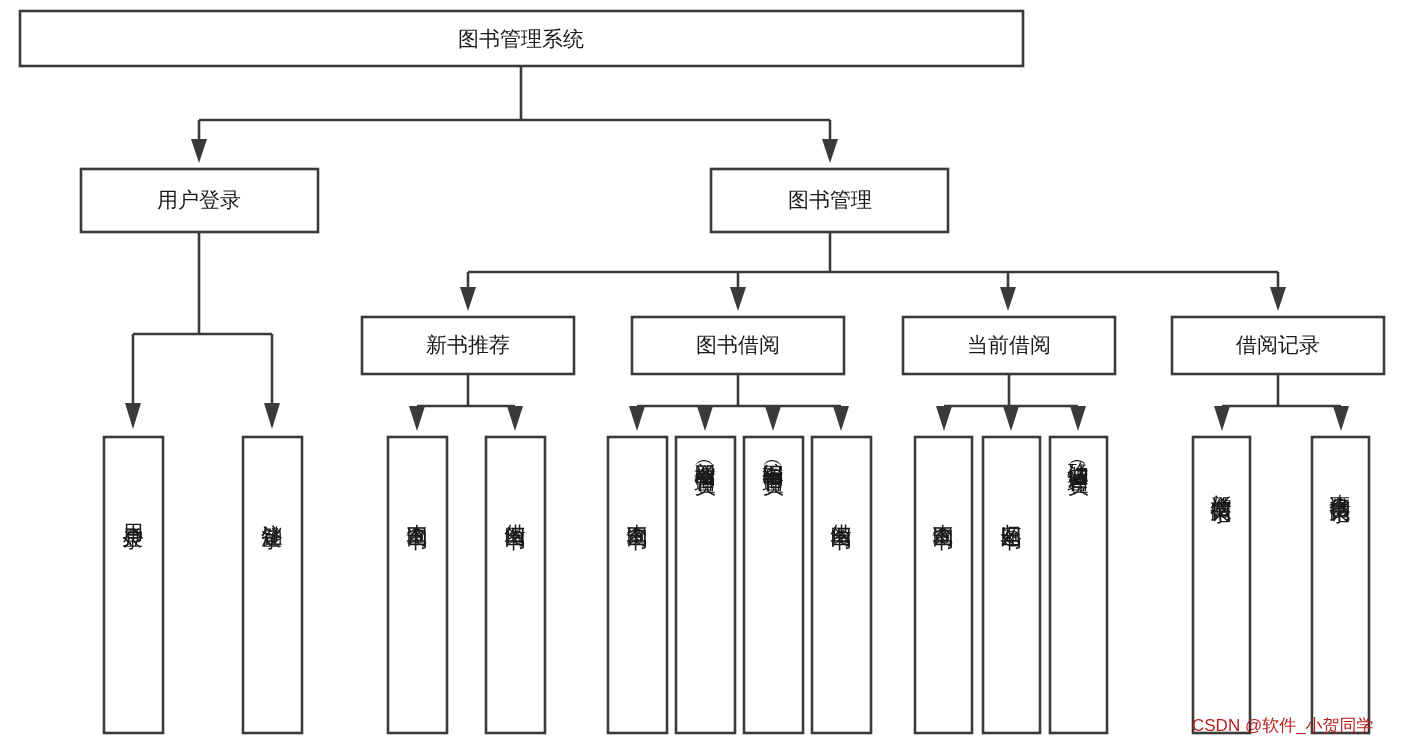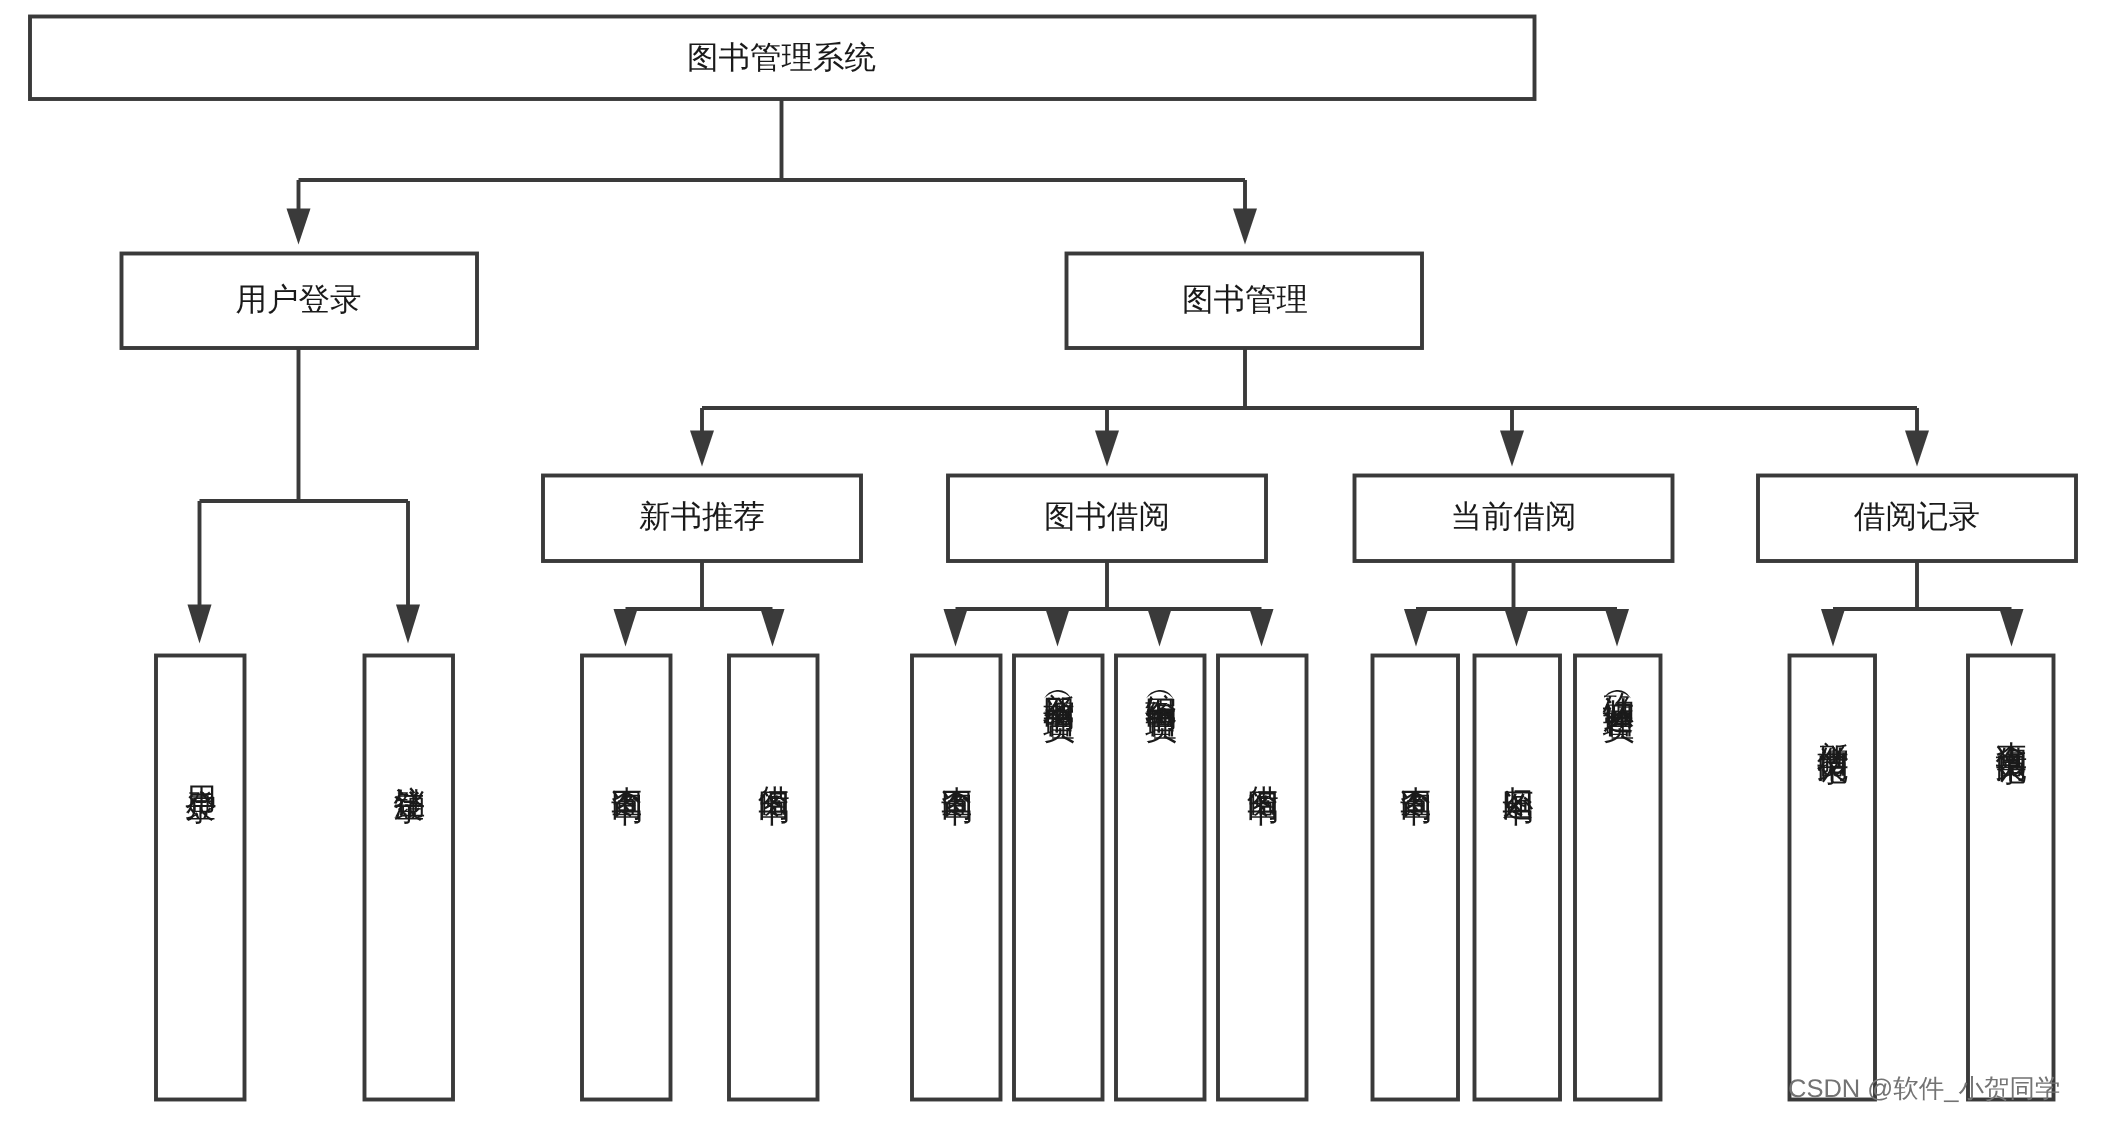--- a/index.html
+++ b/index.html
@@ -68,21 +68,21 @@
     display: flex;
     align-items: flex-start;
     justify-content: center;
   }
   .watermark {
     position: absolute;
     left: 1192px;
     top: 714px;
     font-family: "Liberation Sans", "DejaVu Sans", sans-serif;
     font-size: 17px;
-    color: #737373;
+    color: #b91c1c;
     white-space: nowrap;
     user-select: none;
   }
 </style>
 </head>
 <body>
 
 <div id="diagram-root">
 
   <svg id="flow-svg" viewBox="0 0 1405 747">

